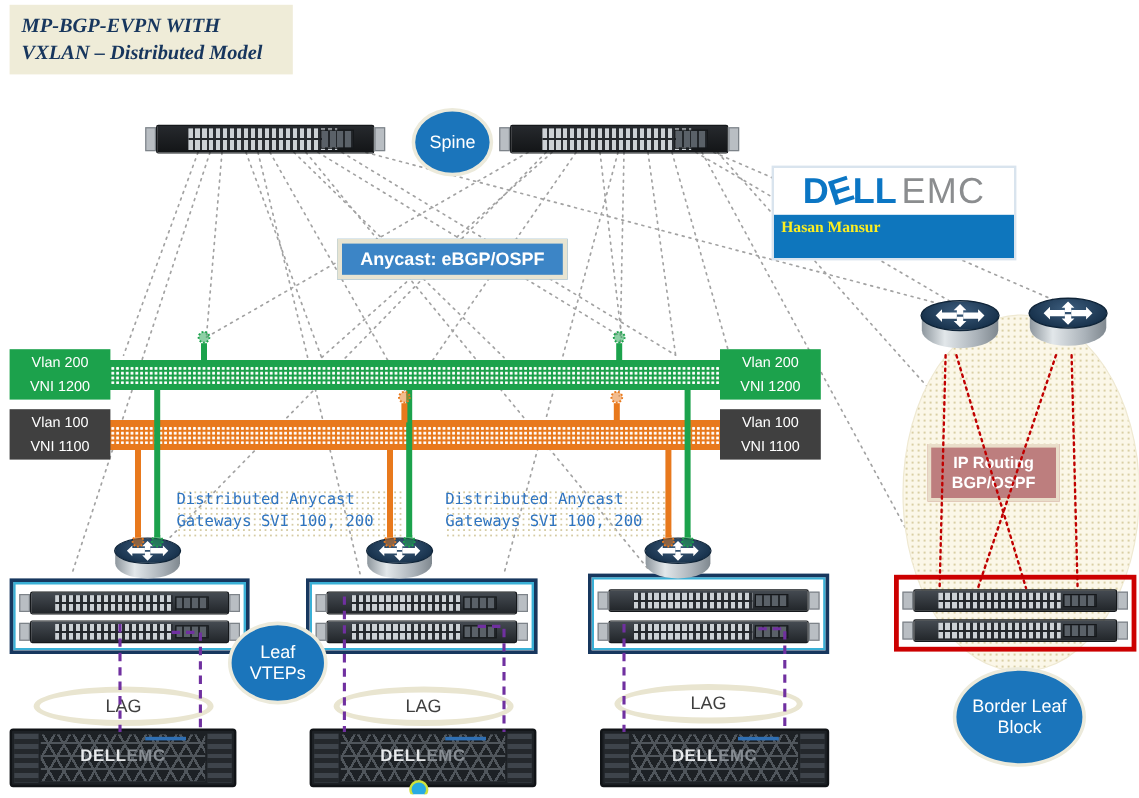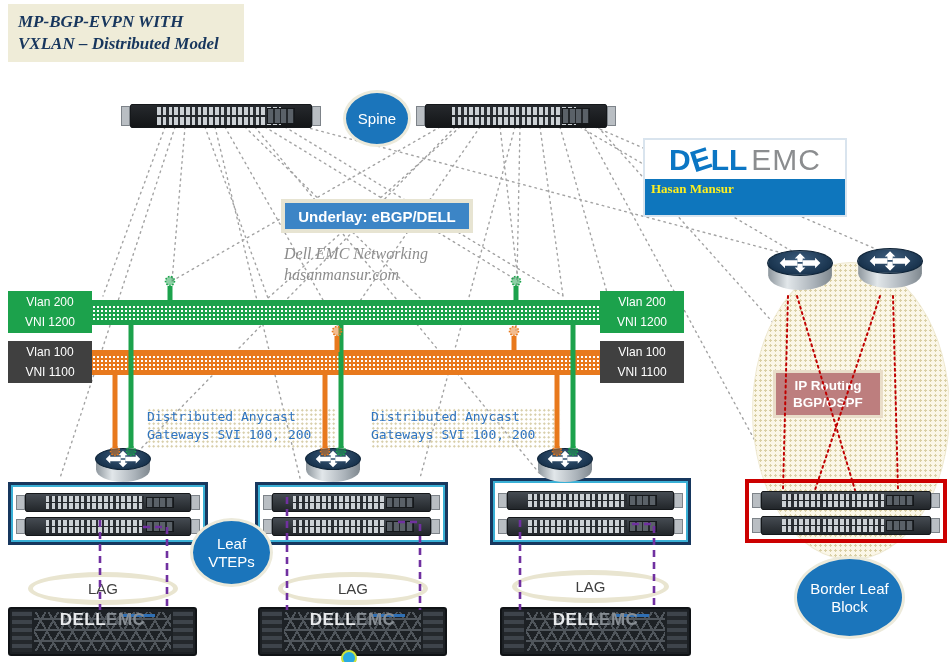--- a/index.html
+++ b/index.html
@@ -90,22 +90,22 @@
   .server{height:49px;background:#1d2125;border:2px solid #101316;border-radius:3px;z-index:12;
     box-sizing:border-box;}
   .server .cap{position:absolute;top:2px;bottom:2px;width:20px;background:#343a40;
     background-image:repeating-linear-gradient(0deg,#24282c 0 4px,#3e444b 4px 8px);}
   .server .capl{left:2px;} .server .capr{right:2px;}
   .server .mesh{position:absolute;left:24px;right:24px;top:3px;bottom:3px;opacity:.85;
     background-image:
      repeating-linear-gradient(0deg,transparent 0 9px,#596066 9px 11px),
      repeating-linear-gradient(60deg,transparent 0 9px,#596066 9px 11px),
      repeating-linear-gradient(120deg,transparent 0 9px,#596066 9px 11px);}
-  .server .brand{position:absolute;left:0;right:0;top:1px;text-align:center;z-index:2;
-    font-size:17px;font-weight:bold;letter-spacing:.5px;}
+  .server .brand{position:absolute;left:0;right:0;top:12px;text-align:center;z-index:2;
+    font-size:14px;font-weight:bold;letter-spacing:.5px;}
   .server .bd{color:#e8eaec;} .server .be{color:#878d93;}
   .server .led{position:absolute;right:40px;top:5px;width:34px;height:3px;background:#2f6fb3;}
 
   
   .bigellipse{left:752px;top:262px;width:196px;height:296px;border-radius:50%;z-index:5;
     background-color:#fbf7e8;background-image:radial-gradient(#d9cfa4 1px,transparent 1.2px);
     background-size:5px 5px;border:1px solid #efe9d2;}
   .iprouting{left:773px;top:370px;width:110px;height:48px;background:#bd7e7e;
     border:3px solid #e9ddc9;box-sizing:border-box;color:#fff;font-weight:bold;font-size:13.5px;
     line-height:17px;display:flex;flex-direction:column;align-items:center;justify-content:center;
@@ -174,27 +174,23 @@
     <div class="logotop">
       <span class="dell"><span>D</span><span class="tilt">E</span><span>LL</span></span>
       <span class="emc">EMC</span>
     </div>
     <div class="logoband">
       <div class="nm">Hasan Mansur</div>
     </div>
   </div>
 
   <div class="abs underlay">
-    <span>Underlay: eBGP/DELL</span>
-  </div>
-
-  <div class="abs watermark">
-    <div>Dell EMC Networking</div>
-    <div>hasanmansur.com</div>
-  </div>
+    <span>Anycast: eBGP/OSPF</span>
+  </div>
+
 
   <div class="abs bar green" style="top:300px;"></div>
   <div class="abs bar orange" style="top:350px;"></div>
 
   <div class="abs vlabel green" style="left:8px;top:291px;">
     <div>Vlan 200</div>
       <div>VNI 1200</div>
   </div>
   <div class="abs vlabel green" style="left:600px;top:291px;">
     <div>Vlan 200</div>

